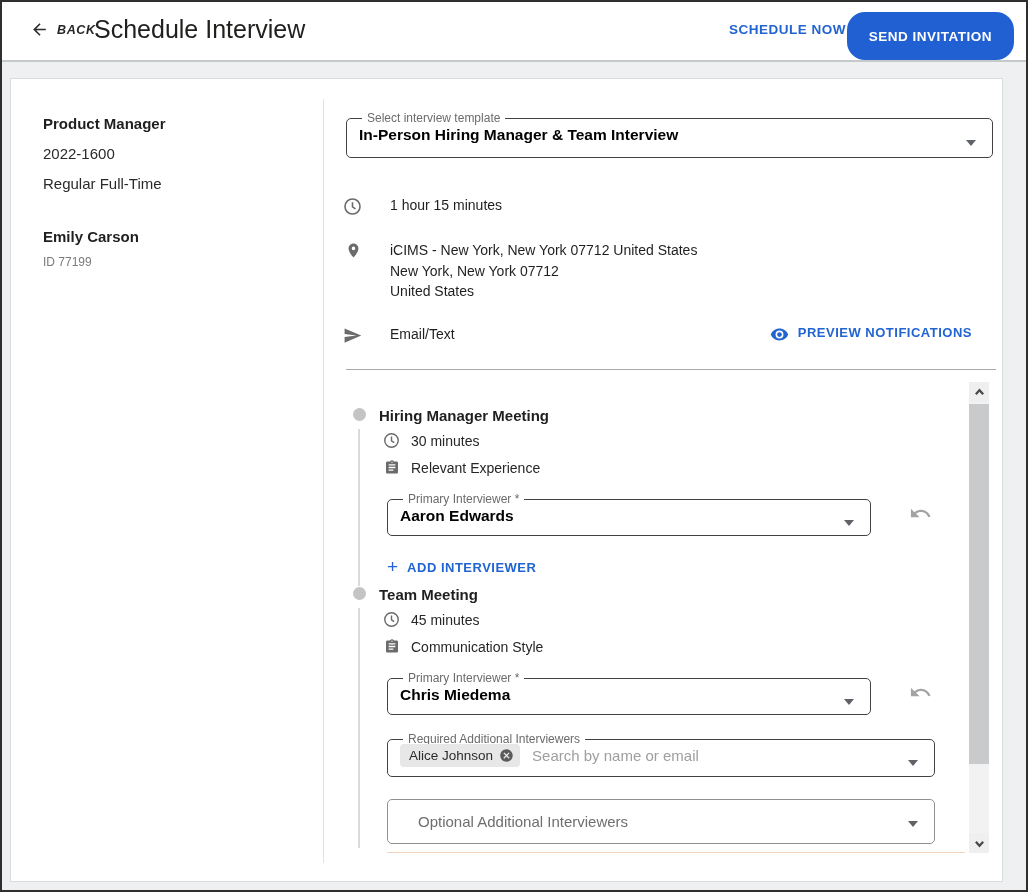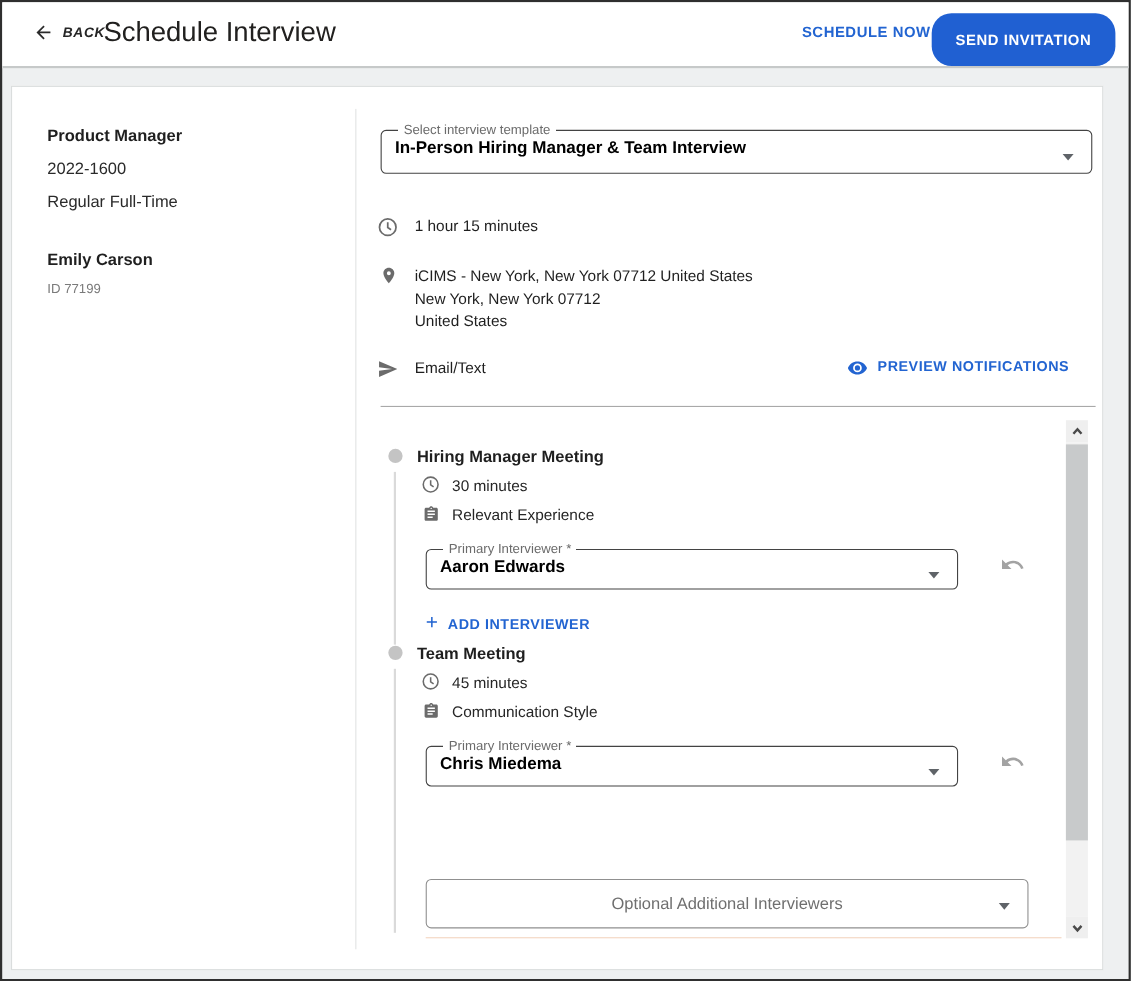--- a/index.html
+++ b/index.html
@@ -37,21 +37,21 @@
 
   
   fieldset.fld { position:absolute; border:1px solid #434343; border-radius:5px;
                  background:#fff; padding:0 12px; }
   fieldset.fld legend { font-size:12px; color:#6b6b6b; padding:0 5px; margin-left:3px; }
   .fld-value { font-size:15.5px; color:#000000; margin-top:1px;font-weight:bold; }
   .dd-arrow { position:absolute; right:16px; top:50%; margin-top:-1px; width:0; height:0;
               border-left:5.5px solid transparent; border-right:5.5px solid transparent;
               border-top:6px solid #5f6368; }
 
-  .icon-row { position:absolute; display:flex; align-items:flex-start; gap:15px; font-size:14px; }
+  .icon-row { position:absolute; display:flex; align-items:flex-start; gap:28px; font-size:14px; }
   .icon-row svg { flex:none; }
   .gray-ic { fill:#6b6b6b; }
   .loc-lines div { line-height:20.5px; }
 
   .h-divider { position:absolute; left:335px; top:290px; width:650px; height:1px; background:#a9a9a9; }
 
   
   .bullet { position:absolute; width:13px; height:13px; border-radius:50%; background:#c4c4c4; }
   .connector { position:absolute; width:2px; background:#dadada; }
   .sec-title { position:absolute; font-size:15px; font-weight:700; color:#1f1f1f; }
@@ -61,21 +61,21 @@
 
   .add-link { position:absolute; display:flex; align-items:center; gap:9px; cursor:pointer; }
   .add-link .plus { font-size:19px; font-weight:400; color:#2264d1; line-height:16px; }
   .add-link .lbl { font-size:13px; font-weight:700; letter-spacing:.5px; color:#2264d1; }
 
   .chip { display:inline-flex; align-items:center; gap:6px; background:#e7e7e7;
           border-radius:4px; padding:4px 6px 4px 9px; font-size:13.5px; color:#2b2b2b; }
   .chip svg { width:15px; height:15px; fill:#5b5b5b; cursor:pointer; }
   .placeholder { color:#9e9e9e; font-size:15px; }
   .opt-box { position:absolute; border:1px solid #909090; border-radius:5px; background:#fff;
-             display:flex; align-items:center; padding:0 30px;justify-content:center; }
+             display:flex; align-items:center; padding:0 30px; }
   .req-content { display:flex; align-items:center; gap:12px; margin-top:-2px; }
 
   .peach-line { position:absolute; left:376px; top:773px; width:578px; height:1px; background:#f3d5c0; }
 
   
   .sb-btn { position:absolute; left:958px; width:20px; height:20px; background:#efefef;
             display:flex; align-items:center; justify-content:center; cursor:pointer; }
   .sb-btn svg { width:11px; height:11px; stroke:#4a4a4a; stroke-width:2.4; fill:none; }
   .sb-track { position:absolute; left:958px; top:323px; width:20px; height:431px; background:#f2f2f2; }
   .sb-thumb { position:absolute; left:958px; top:325px; width:20px; height:360px; background:#c8cacb; cursor:pointer; }
@@ -202,20 +202,33 @@
 
     <fieldset class="fld" style="left:376px; top:592px; width:484px; height:44px;">
       <legend>Primary Interviewer *</legend>
       <div class="fld-value">Chris Miedema</div>
       <span class="dd-arrow"></span>
     </fieldset>
     <svg class="undo-ic" style="left:898px; top:602px;" viewBox="0 0 24 24">
       <path d="M12.5 8c-2.65 0-5.05.99-6.9 2.6L2 7v9h9l-3.62-3.62c1.39-1.16 3.16-1.88 5.12-1.88 3.54 0 6.55 2.31 7.6 5.5l2.37-.78C21.08 11.03 17.15 8 12.5 8z"></path>
     </svg>
 
+    <fieldset class="fld" style="left:376px; top:653px; width:548px; height:45px;">
+      <legend>Required Additional Interviewers</legend>
+      <div class="req-content">
+        <span class="chip">
+          <span>Alice Johnson</span>
+          <svg viewBox="0 0 24 24">
+            <path d="M12 2C6.47 2 2 6.47 2 12s4.47 10 10 10 10-4.47 10-10S17.53 2 12 2zm5 13.59L15.59 17 12 13.41 8.41 17 7 15.59 10.59 12 7 8.41 8.41 7 12 10.59 15.59 7 17 8.41 13.41 12 17 15.59z"></path>
+          </svg>
+        </span>
+        <span class="placeholder">Search by name or email</span>
+      </div>
+      <span class="dd-arrow"></span>
+    </fieldset>
 
     <div class="opt-box" style="left:376px; top:720px; width:548px; height:45px;">
       <span class="placeholder" style="color:#6f6f6f;">Optional Additional Interviewers</span>
       <span class="dd-arrow"></span>
     </div>
 
     <div class="peach-line"></div>
 
     <div class="sb-btn" style="top:303px;">
       <svg viewBox="0 0 12 12">

